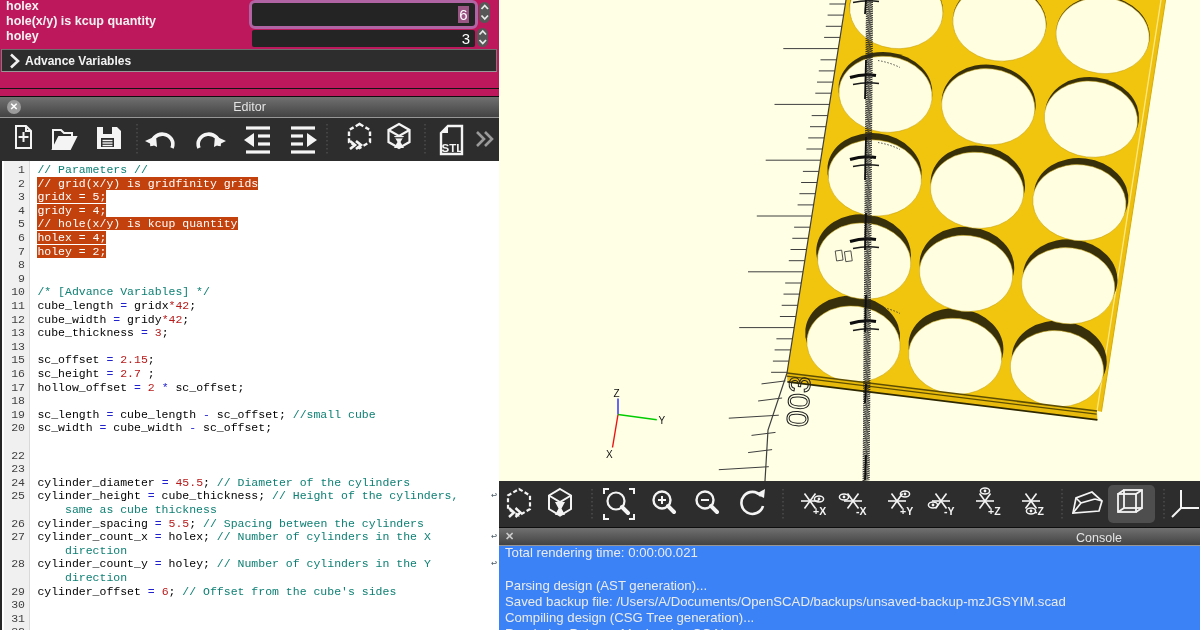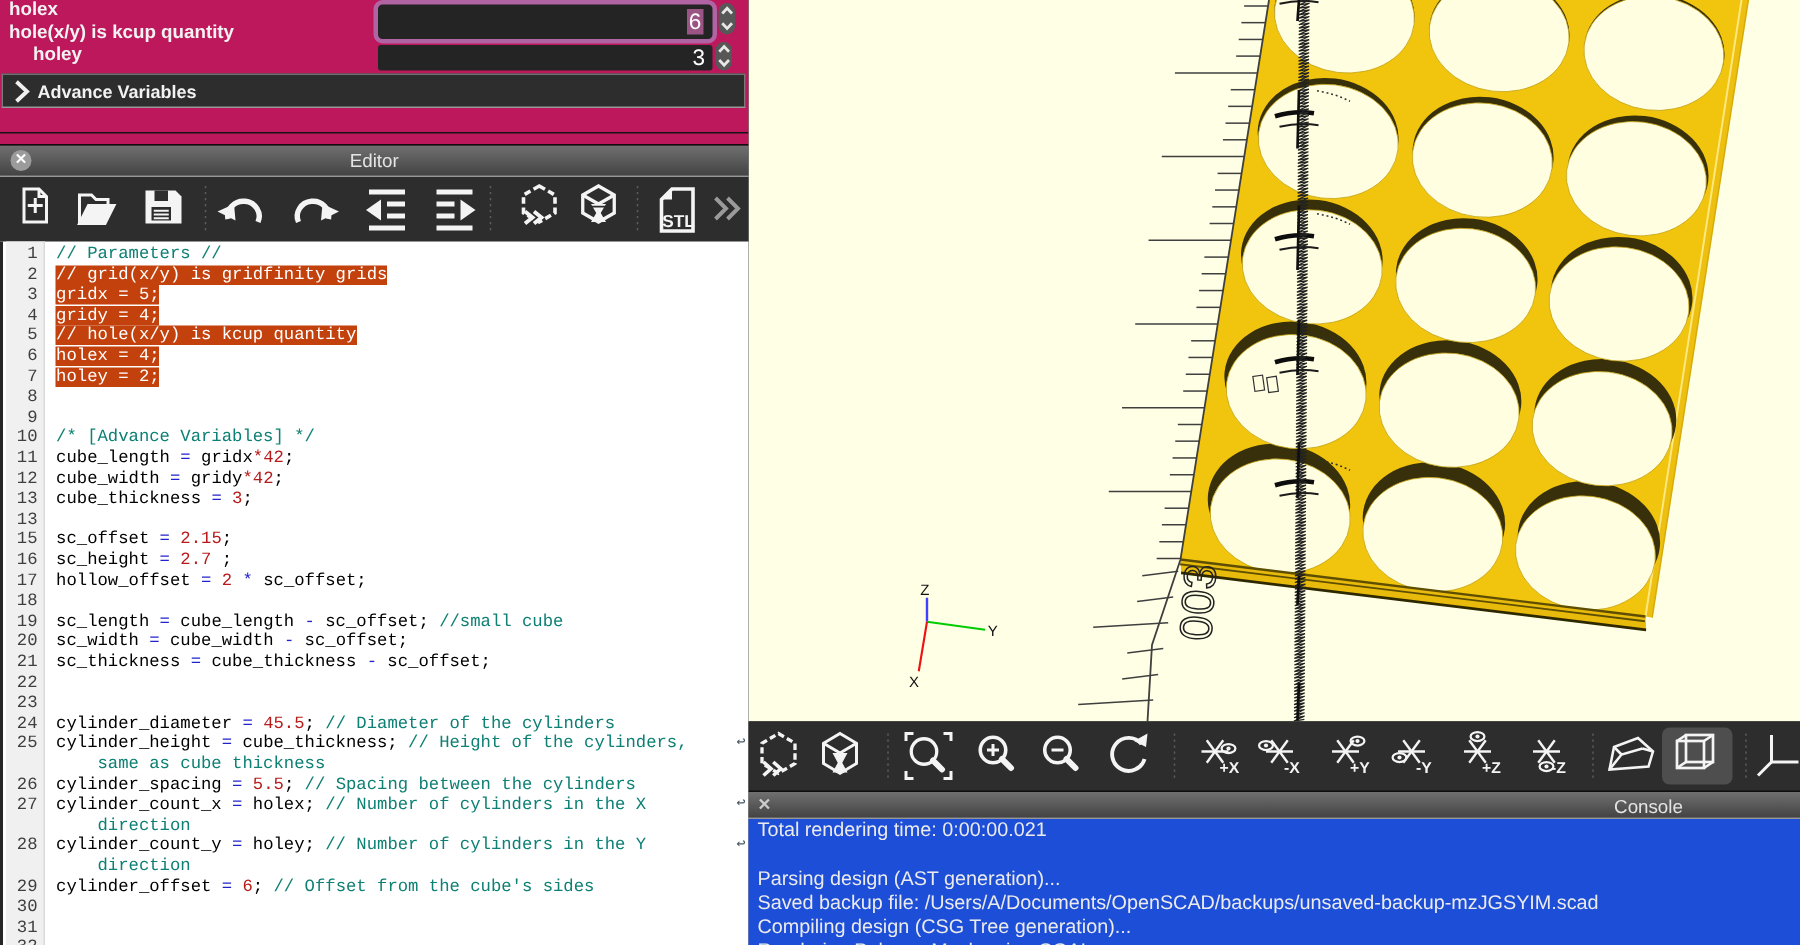--- a/index.html
+++ b/index.html
@@ -37,33 +37,33 @@
 .gut { position:absolute; left:2px; top:0; width:21px; text-align:right; color:#3f3f3f; }
 .ct { position:absolute; left:35.4px; top:0; }
 .c { color:#0e8074; } .k { color:#000; } .o { color:#2222cc; } .n { color:#b81a1a; }
 .s { color:#fff; }
 .selbg { background:#c2410c;margin-top:28px; }
 .wm { position:absolute; right:4px; top:0; color:#4a5a66; font-size:10px; }
 
 
 #vpwrap { position:absolute; left:499px; top:0; width:701px; height:481px; }
 #bottb { position:absolute; left:499px; top:481px; width:701px; height:46px; background:#2d2d2d; }
-#consolebody { position:absolute; left:499px; top:546px; width:701px; height:84px; background:#1d4ed8;
+#consolebody { position:absolute; left:499px; top:546px; width:701px; height:84px; background:#3b82f6;
   color:#ebebeb; font-size:13.2px; }
 #consolebody div { position:absolute; left:6px; white-space:nowrap; }
 #ctext { position:absolute; left:540px; top:3px; width:120px; text-align:center; }
 #cx { position:absolute; left:6px; top:2px; color:#ccc; font-size:11px; font-weight:bold; }
 </style></head>
 <body>
 <div id="app">
   <div id="left">
     <div id="cust">
       <div class="lbl" style="left:6px; top:-1px; font-weight:bold;">holex</div>
       <div class="lbl" style="left:6px; top:13.5px;font-weight:bold;">hole(x/y) is kcup quantity</div>
-      <div class="lbl" style="left:6px; top:28.5px; font-weight:bold;margin-left:16px;">holey</div>
+      <div class="lbl" style="left:6px; top:28.5px; font-weight:bold;">holey</div>
       <div id="spin1o">
           <div id="spin1t">6</div>
         </div>
       <div class="pill" style="left:478.5px; top:2px; height:20.5px;">
         <svg width="12" height="21">
             <path d="M2.5 7 L5.75 3.5 L9 7" fill="none" stroke="#e8e8e8" stroke-width="1.8"></path>
             <path d="M2.5 13.5 L5.75 17 L9 13.5" fill="none" stroke="#e8e8e8" stroke-width="1.8"></path>
           </svg>
       </div>
       <div class="field" id="spin2">3</div>
@@ -145,21 +145,20 @@
 <div class="crow" style="top:138.0px"><span class="gut">11</span><span class="ct"><span class="k">cube_length </span><span class="o">=</span><span class="k"> gridx</span><span class="n">*42</span><span class="k">;</span></span></div>
 <div class="crow" style="top:151.6px"><span class="gut">12</span><span class="ct"><span class="k">cube_width </span><span class="o">=</span><span class="k"> gridy</span><span class="n">*42</span><span class="k">;</span></span></div>
 <div class="crow" style="top:165.2px"><span class="gut">13</span><span class="ct"><span class="k">cube_thickness </span><span class="o">=</span><span class="k"> </span><span class="n">3</span><span class="k">;</span></span></div>
 <div class="crow" style="top:178.8px"><span class="gut">13</span><span class="ct"></span></div>
 <div class="crow" style="top:192.4px"><span class="gut">15</span><span class="ct"><span class="k">sc_offset </span><span class="o">=</span><span class="k"> </span><span class="n">2.15</span><span class="k">;</span></span></div>
 <div class="crow" style="top:206.0px"><span class="gut">16</span><span class="ct"><span class="k">sc_height </span><span class="o">=</span><span class="k"> </span><span class="n">2.7</span><span class="k"> ;</span></span></div>
 <div class="crow" style="top:219.6px"><span class="gut">17</span><span class="ct"><span class="k">hollow_offset </span><span class="o">=</span><span class="k"> </span><span class="n">2</span><span class="k"> </span><span class="o">*</span><span class="k"> sc_offset;</span></span></div>
 <div class="crow" style="top:233.2px"><span class="gut">18</span><span class="ct"></span></div>
 <div class="crow" style="top:246.8px"><span class="gut">19</span><span class="ct"><span class="k">sc_length </span><span class="o">=</span><span class="k"> cube_length </span><span class="o">-</span><span class="k"> sc_offset; </span><span class="c">//small cube</span></span></div>
 <div class="crow" style="top:260.4px"><span class="gut">20</span><span class="ct"><span class="k">sc_width </span><span class="o">=</span><span class="k"> cube_width </span><span class="o">-</span><span class="k"> sc_offset;</span></span></div>
-<div class="crow" style="top:274.0px"><span class="gut">21</span><span class="ct"><span class="k">sc_thickness </span><span class="o">=</span><span class="k"> cube_thickness </span><span class="o">-</span><span class="k"> sc_offset;</span></span></div>
 <div class="crow" style="top:287.6px"><span class="gut">22</span><span class="ct"></span></div>
 <div class="crow" style="top:301.2px"><span class="gut">23</span><span class="ct"></span></div>
 <div class="crow" style="top:314.8px"><span class="gut">24</span><span class="ct"><span class="k">cylinder_diameter </span><span class="o">=</span><span class="k"> </span><span class="n">45.5</span><span class="k">; </span><span class="c">// Diameter of the cylinders</span></span></div>
 <div class="crow" style="top:328.4px"><span class="gut">25</span><span class="ct"><span class="k">cylinder_height </span><span class="o">=</span><span class="k"> cube_thickness; </span><span class="c">// Height of the cylinders,</span></span><span class="wm">↩</span></div>
 <div class="crow" style="top:342.0px"><span class="gut"></span><span class="ct"><span class="c">    same as cube thickness</span></span></div>
 <div class="crow" style="top:355.6px"><span class="gut">26</span><span class="ct"><span class="k">cylinder_spacing </span><span class="o">=</span><span class="k"> </span><span class="n">5.5</span><span class="k">; </span><span class="c">// Spacing between the cylinders</span></span></div>
 <div class="crow" style="top:369.2px"><span class="gut">27</span><span class="ct"><span class="k">cylinder_count_x </span><span class="o">=</span><span class="k"> holex; </span><span class="c">// Number of cylinders in the X</span></span><span class="wm">↩</span></div>
 <div class="crow" style="top:382.8px"><span class="gut"></span><span class="ct"><span class="c">    direction</span></span></div>
 <div class="crow" style="top:396.4px"><span class="gut">28</span><span class="ct"><span class="k">cylinder_count_y </span><span class="o">=</span><span class="k"> holey; </span><span class="c">// Number of cylinders in the Y</span></span><span class="wm">↩</span></div>
 <div class="crow" style="top:410.0px"><span class="gut"></span><span class="ct"><span class="c">    direction</span></span></div>

